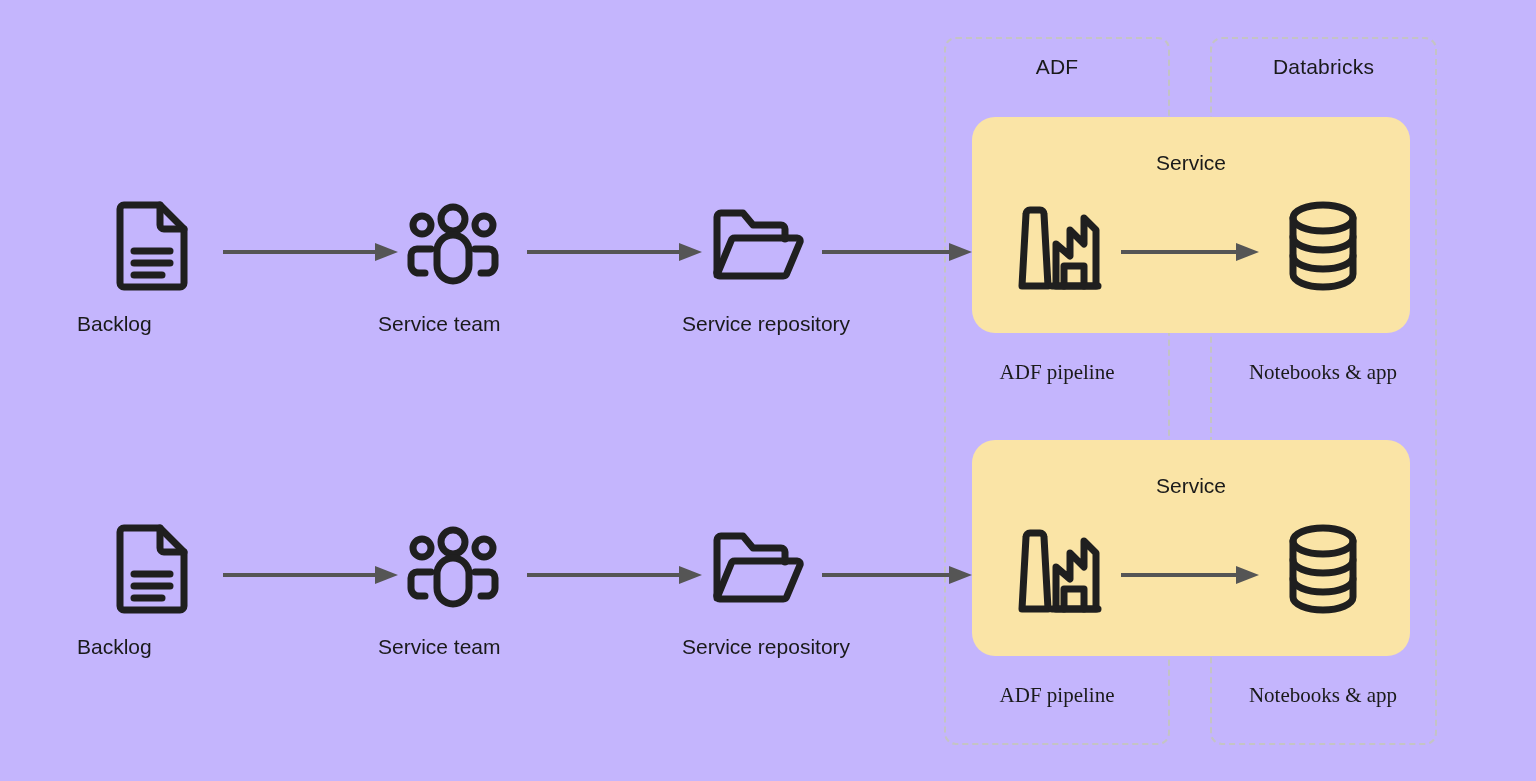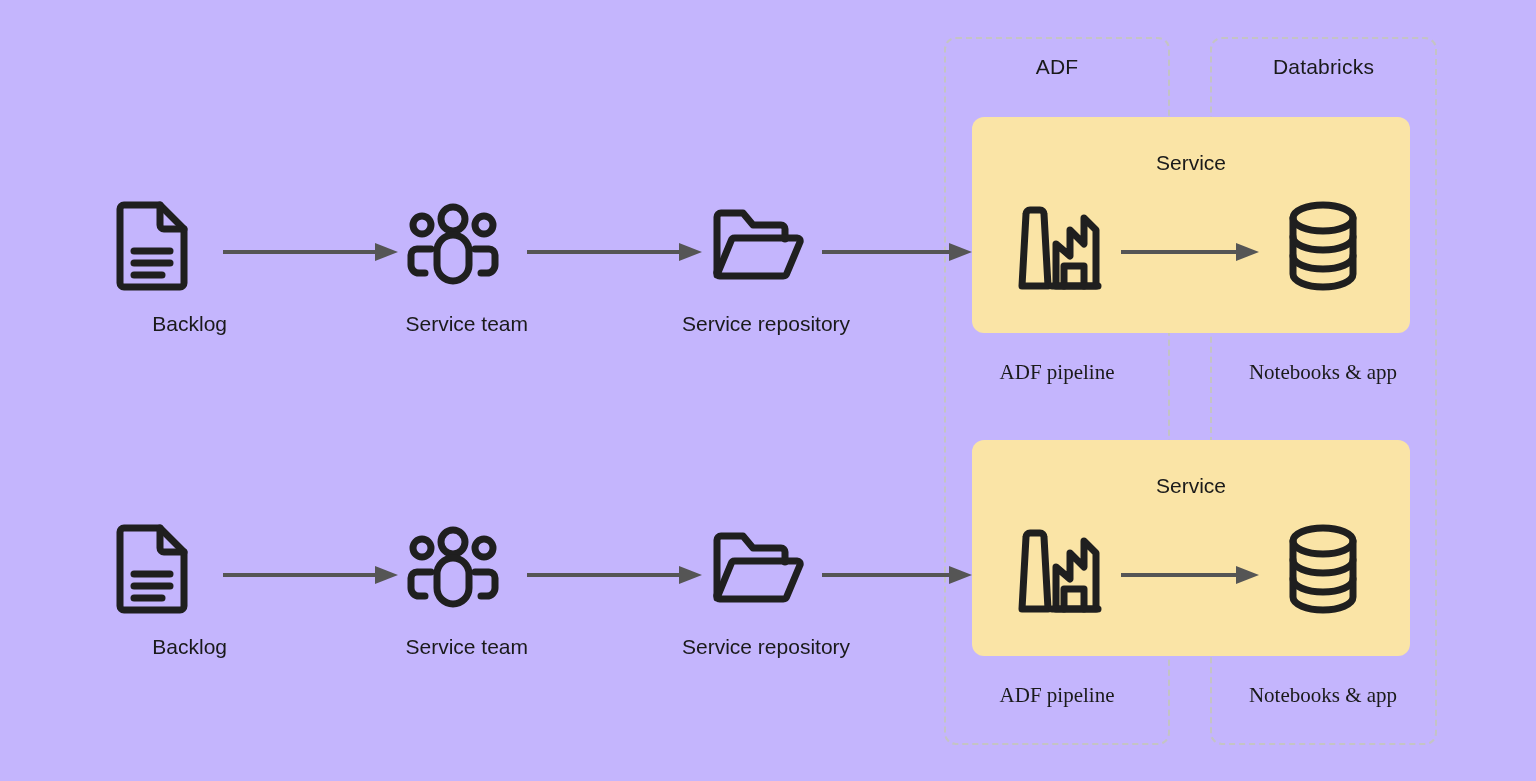--- a/index.html
+++ b/index.html
@@ -37,38 +37,38 @@
     text-align: center;
     font-size: 21px;
     color: #1a1a1a;
     letter-spacing: 0.2px;
   }
 
   
   .service-card {
     position: absolute;
     background: #fae4a6;
-    border-radius: 12px;
+    border-radius: 23px;
     box-sizing: border-box;
   }
   .service-card-title {
     position: absolute;
     top: 34px;
     left: 0;
     right: 0;
     text-align: center;
     font-size: 21px;
     color: #1a1a1a;
   }
 
   
   .node {
     position: absolute;
     width: 150px;
-    text-align: right;
+    text-align: left;
   }
   .node .glyph {
     height: 100px;
     display: flex;
     align-items: center;
     justify-content: center;
   }
   .node .caption {
     margin-top: 16px;
     font-size: 21px;

